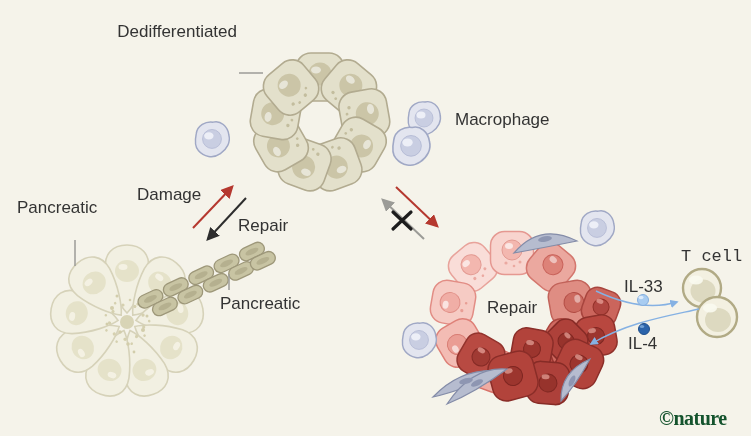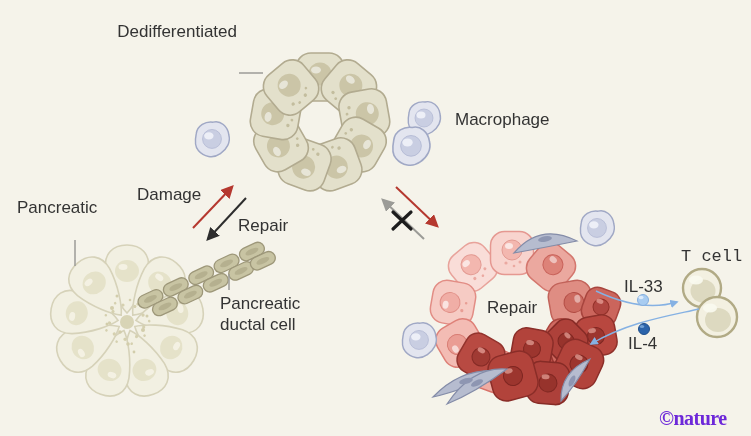--- a/index.html
+++ b/index.html
@@ -4,21 +4,21 @@
 <style>
   html,body{margin:0;padding:0;}
   body{width:751px;height:436px;font-family:"Liberation Sans",sans-serif;}
   .fig{position:relative;width:751px;height:436px;background:#f5f3ea;overflow:hidden;}
   svg.art{position:absolute;left:0;top:0;}
   .lbl{position:absolute;font-size:17px;line-height:21px;color:#333;white-space:nowrap;}
   .lbl.right{text-align:right;}
   .it{font-style:italic;}
   .sp{margin-left:0.32em;}
   .watermark{position:absolute;left:659px;top:407px;font-family:"Liberation Serif",serif;
-             font-weight:bold;font-size:20px;color:#6d28d9;letter-spacing:-0.5px;}
+             font-weight:bold;font-size:20px;color:#14532d;letter-spacing:-0.5px;}
 </style>
 </head>
 <body>
 
 <div class="fig">
 
 <svg class="art" width="751" height="436" viewBox="0 0 751 436">
   <defs>
     <marker id="ah-red" viewBox="0 0 10 10" refX="8" refY="5" markerWidth="6.5" markerHeight="6.5" orient="auto">
           <path d="M0,0 L10,5 L0,10 Z" fill="#b5382f"></path>
@@ -279,21 +279,20 @@
 
   <div class="lbl" style="left:137px;top:184px;">Damage</div>
   <div class="lbl" style="left:238px;top:215px;">Repair</div>
 
   <div class="lbl" style="left:17px;top:197px;">
     <div>Pancreatic</div>
   </div>
 
   <div class="lbl" style="left:220px;top:293px;">
     <div>Pancreatic</div>
-    <div>ductal cell</div>
   </div>
 
 
   <div class="lbl" style="left:487px;top:297px;">Repair</div>
   <div class="lbl" style="left:624px;top:276px;text-align:right;">IL-33</div>
   <div class="lbl" style="left:628px;top:333px;">IL-4</div>
   <div class="lbl" style="left:681px;top:246px;font-family:Liberation Mono, monospace;">T cell</div>
 
   <div class="watermark">©nature</div>
 </div>

